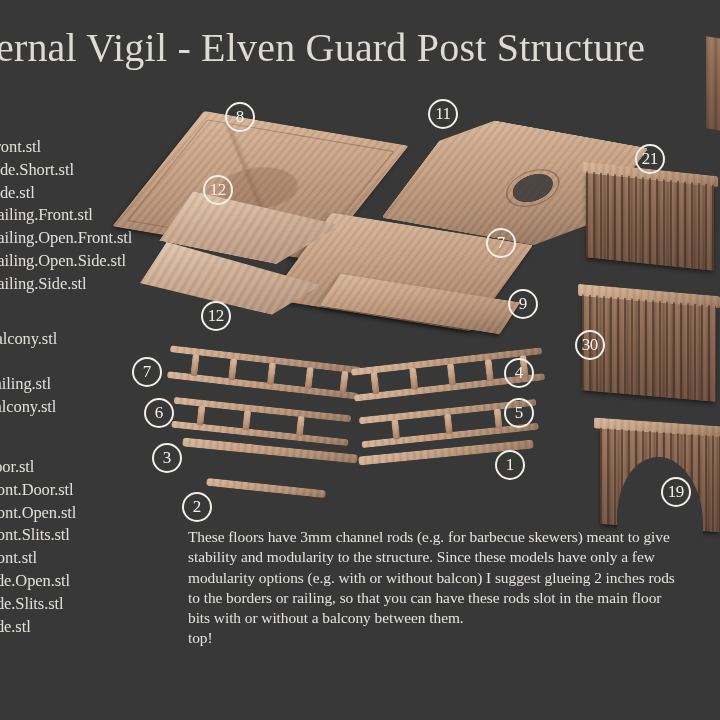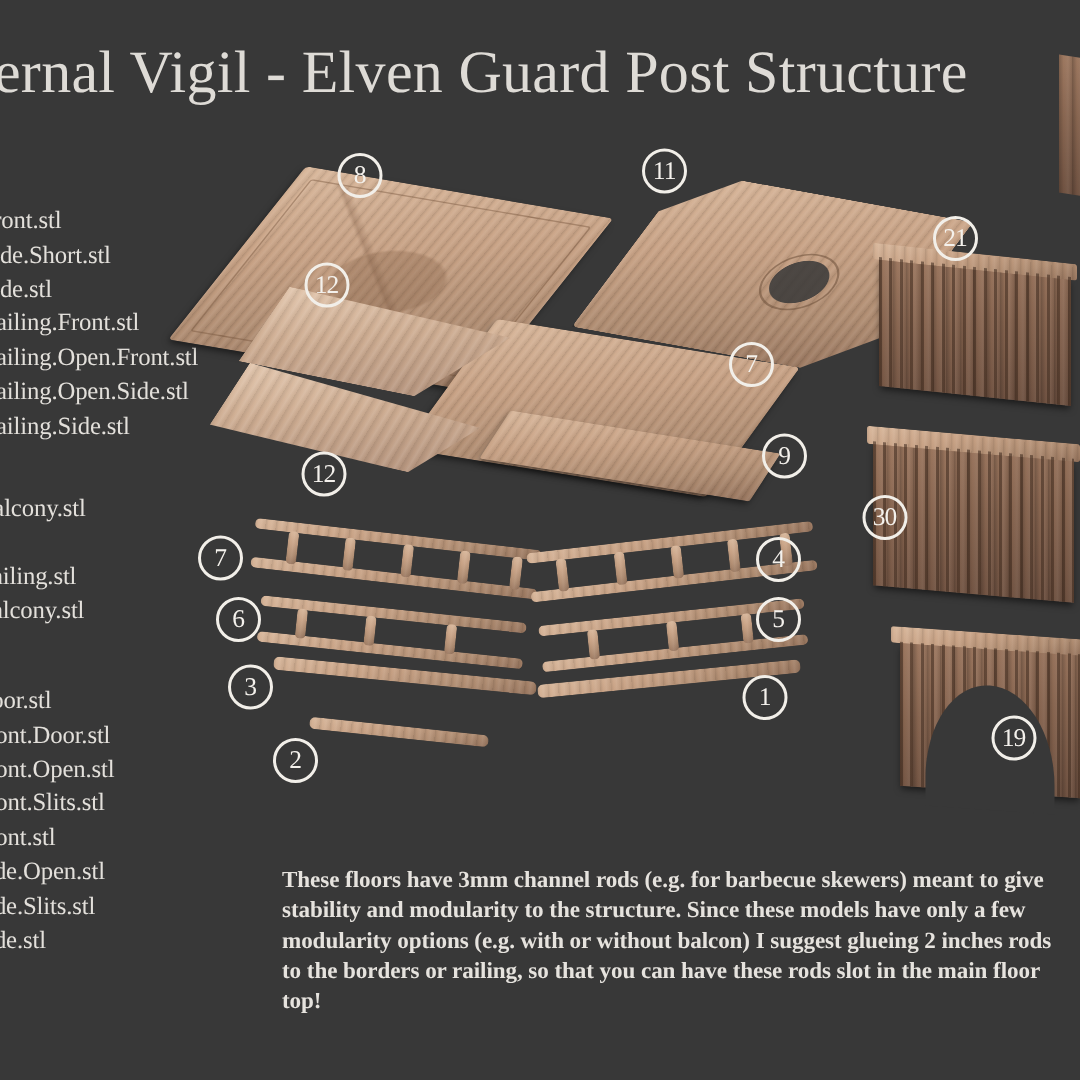--- a/index.html
+++ b/index.html
@@ -208,23 +208,22 @@
 
   
   #piece-sliver {
     left:706px; top:38px; width:22px; height:92px;
     transform: skewY(9deg);
   }
 
   
   #description {
     position: absolute;
-    left: 188px; top: 577px; width: 530px;
+    left: 188px; top: 527px; width: 530px;
     overflow: hidden;
-    font-weight: bold;
   }
   #description p {
     margin: 0;
     font-size: 15.4px;
     line-height: 20.3px;
     color: #e6e3de;
     white-space: nowrap;
     letter-spacing: -0.05px;
   }
 </style>
@@ -326,27 +325,28 @@
   <div class="cap wood"></div>
   <div class="slats"></div>
   <div class="arch-cut"></div>
 </div>
 
 <div id="description">
   <p>These floors have 3mm channel rods (e.g. for barbecue skewers) meant to give</p>
   <p>stability and modularity to the structure. Since these models have only a few</p>
   <p>modularity options (e.g. with or without balcon) I suggest glueing 2 inches rods</p>
   <p>to the borders or railing, so that you can have these rods slot in the main floor</p>
+  <p>bits with or without a balcony between them.</p>
   <p>top!</p>
 </div>
 
 <div id="marker-layer">
     <div class="marker" id="marker-8" style="left: 225px; top: 102px;">8</div>
     <div class="marker" id="marker-11" style="left: 428px; top: 99px;">11</div>
-    <div class="marker" id="marker-21" style="left: 622px; top: 144px;">21</div>
+    <div class="marker" id="marker-21" style="left: 635px; top: 144px;">21</div>
     <div class="marker" id="marker-13" style="left: 203px; top: 175px;">12</div>
     <div class="marker" id="marker-10" style="left: 486px; top: 228px;">7</div>
     <div class="marker" id="marker-9" style="left: 508px; top: 289px;">9</div>
     <div class="marker" id="marker-12" style="left: 201px; top: 301px;">12</div>
     <div class="marker" id="marker-20" style="left: 575px; top: 330px;">30</div>
     <div class="marker" id="marker-7" style="left: 132px; top: 357px;">7</div>
     <div class="marker" id="marker-4" style="left: 504px; top: 358px;">4</div>
     <div class="marker" id="marker-6" style="left: 144px; top: 398px;">6</div>
     <div class="marker" id="marker-5" style="left: 504px; top: 398px;">5</div>
     <div class="marker" id="marker-3" style="left: 152px; top: 443px;">3</div>

